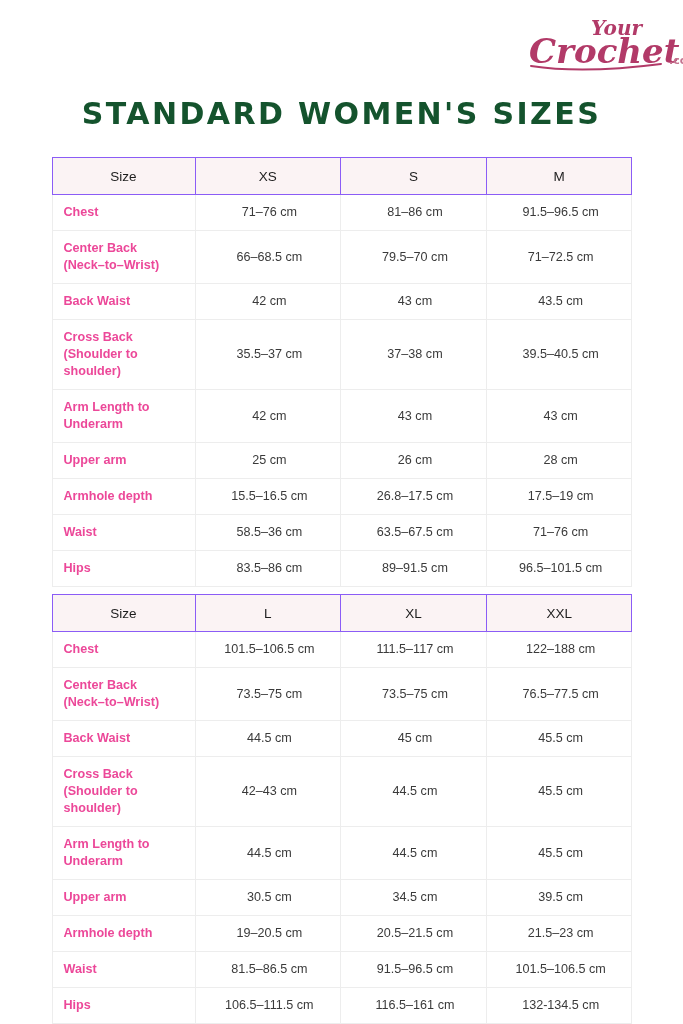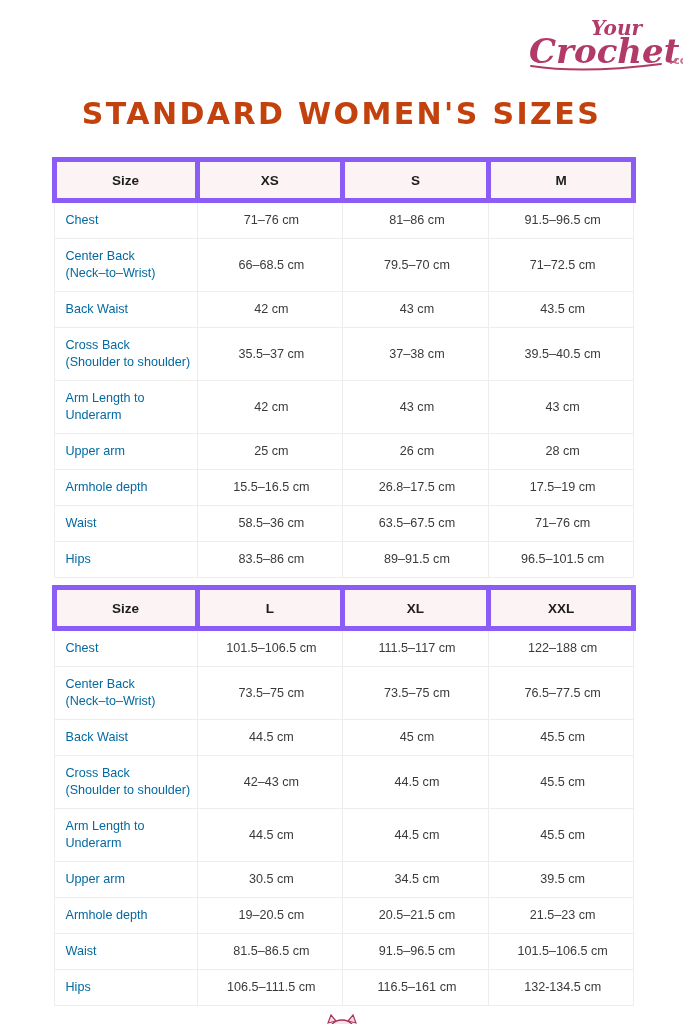--- a/index.html
+++ b/index.html
@@ -39,21 +39,21 @@
     display: block;
   }
   .logo svg { display: block; }
 
   
   .title {
     text-align: center;
     font-size: 30px;
     font-weight: 800;
     letter-spacing: 2.4px;
-    color: #c2410c;
+    color: #14532d;
     margin-top: 22px;
     margin-bottom: 0;
     font-family: "DejaVu Sans", "Liberation Sans", sans-serif;
   }
 
   
   .tables {
     margin: 26px auto 0 auto;
     width: 580px;
   }
@@ -66,41 +66,42 @@
   }
   table.size-table + table.size-table {
     margin-top: 7px;
   }
   table.size-table col.c-label { width: 143px; }
   table.size-table col.c-val   { width: 145.666px; }
 
   thead th {
     background: #fbf3f4;
     font-size: 13.5px;
-    font-weight: 700;
+    font-weight: 400;
     color: #1d1d1d;
     text-align: center;
     padding: 10px 6px;
-    border: 5px solid #8b5cf6;
+    border: 1px solid #8b5cf6;
     height: 16px;
   }
   thead th.hdr-label { }
 
   tbody td {
     border: 1px solid #ededed;
     font-size: 12.6px;
     color: #3f3f3f;
     padding: 9px 6px;
     vertical-align: middle;
     line-height: 1.35;
   }
   tbody td.lbl {
     text-align: left;
     padding-left: 11px;
-    color: #0369a1;
+    color: #ec4899;
+    font-weight: bold;
   }
   tbody td.val {
     text-align: center;
     color: #3a3a3a;
     padding-left: 9px;
   }
   tbody td .sub {
     display: block;
   }
 

